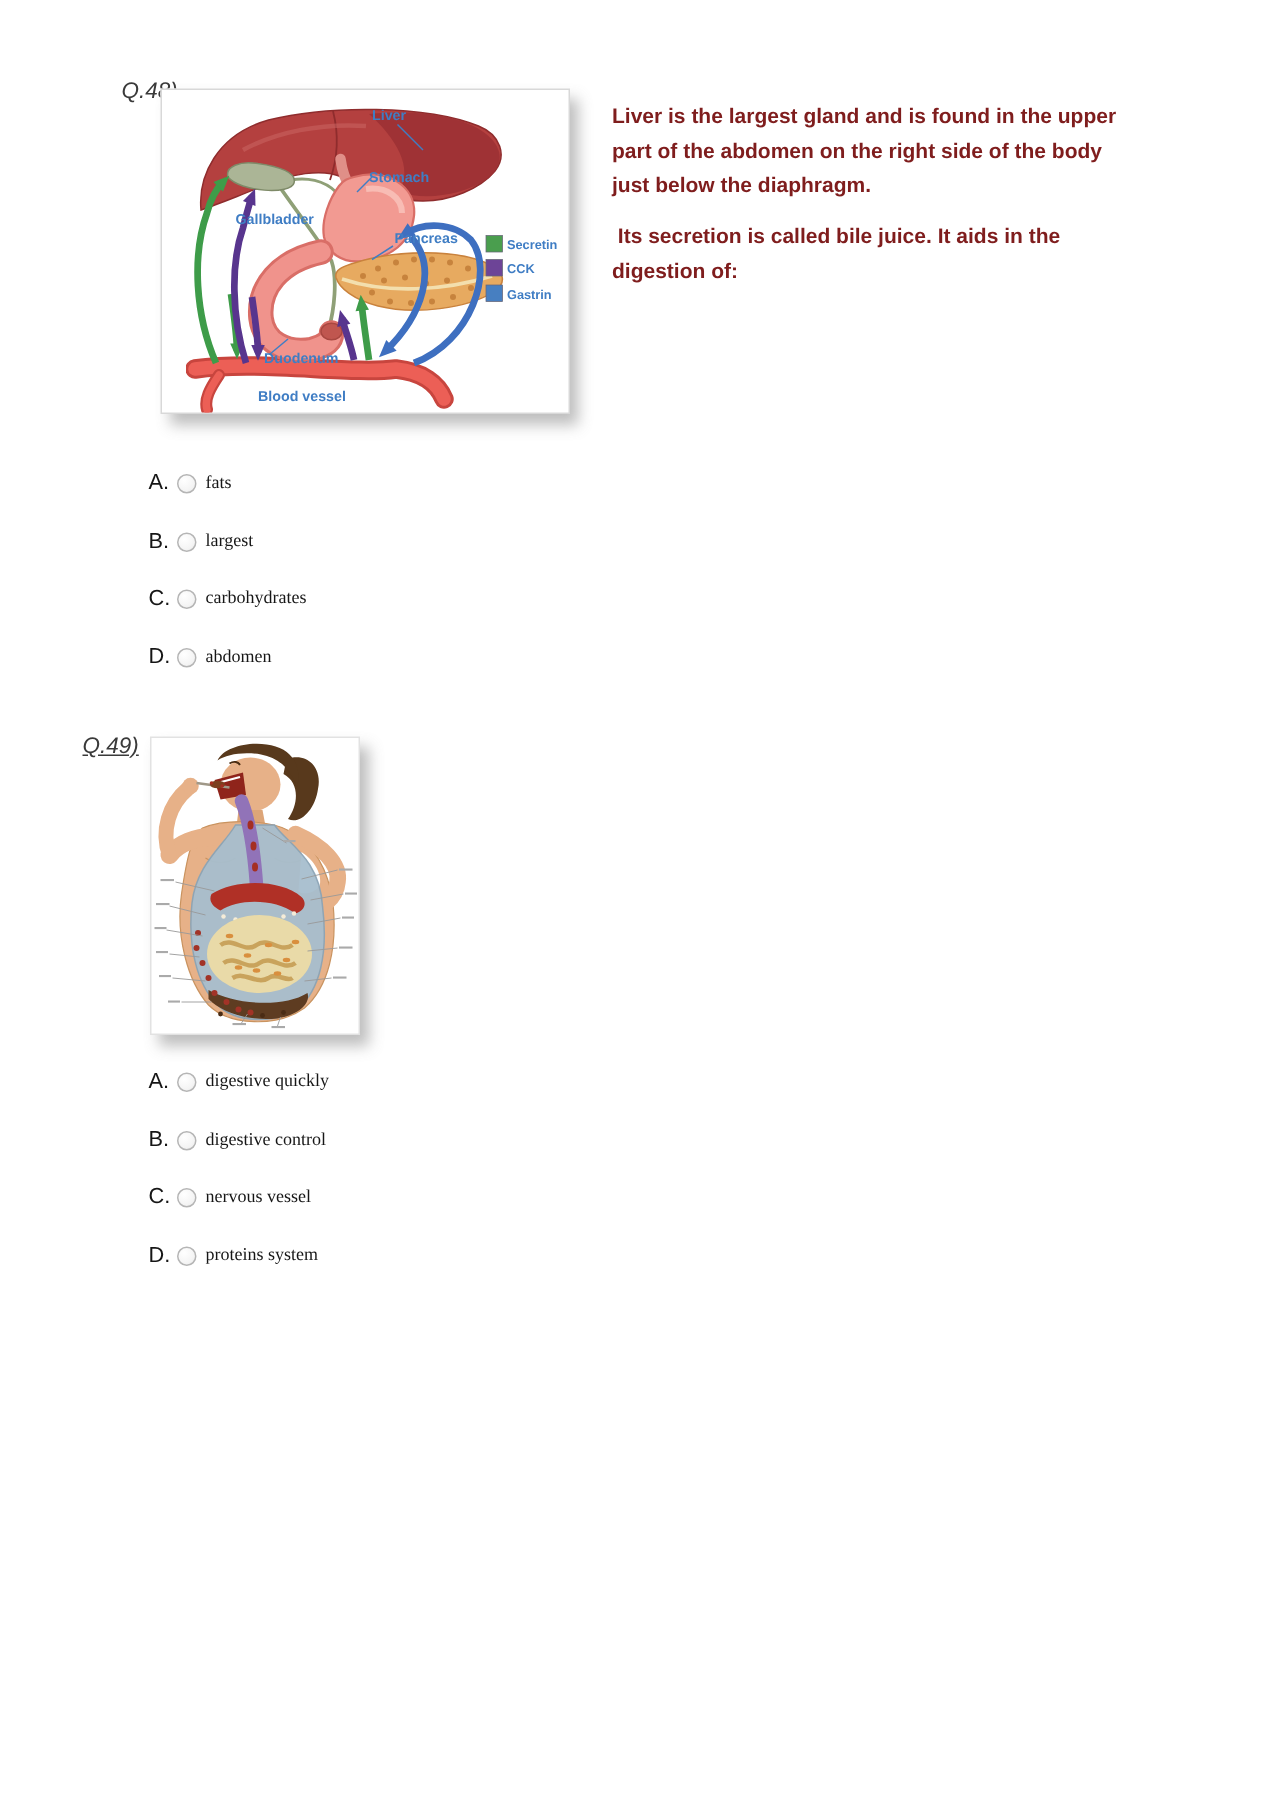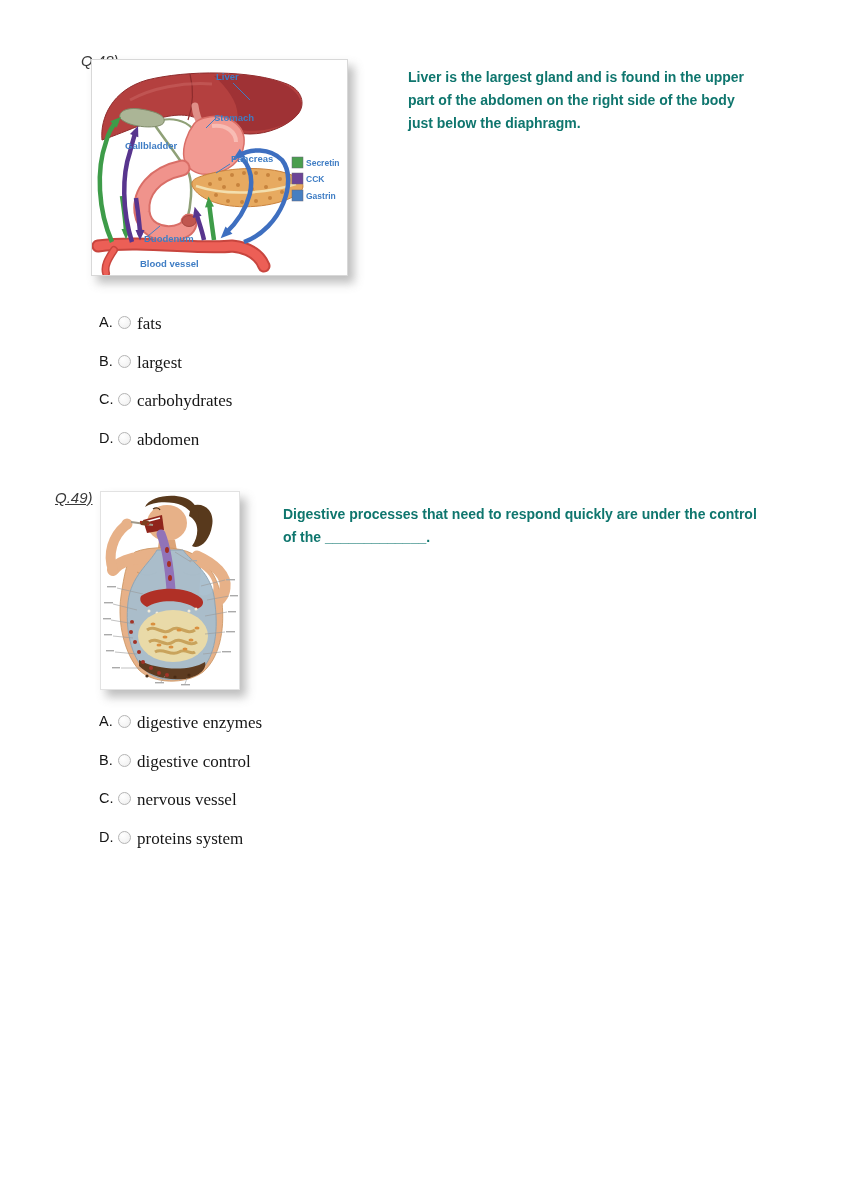--- a/index.html
+++ b/index.html
@@ -1,42 +1,42 @@
 <!DOCTYPE html>
 <html><head>
 <meta charset="utf-8">
 <style>
   html,body{margin:0;padding:0;background:#ffffff;}
   .page{position:relative;width:848px;height:1200px;background:#ffffff;overflow:hidden;
         font-family:"Liberation Sans",sans-serif;}
   .qnum{position:absolute;font-style:italic;font-size:15px;color:#3a3a3a;
         font-family:"Liberation Sans",sans-serif;}
-  .qtext{position:absolute;font-weight:bold;font-size:14px;line-height:23px;color:#0f766e;
+  .qtext{position:absolute;font-weight:bold;font-size:14px;line-height:23px;color:#7f1d1d;
          white-space:pre-line;font-family:"Liberation Sans",sans-serif;}
   .figure{position:absolute;background:#ffffff;border:1px solid #d8d8d8;
           box-shadow:6px 7px 9px rgba(110,110,110,0.45);}
   .figure svg{display:block;width:100%;height:100%;}
   .opts{position:absolute;width:260px;}
   .opt-row{position:absolute;left:0;width:240px;height:18px;}
   .opt-letter{position:absolute;left:0;top:0;font-size:14.5px;color:#161616;}
   .opt-radio{position:absolute;left:19px;top:2px;width:11px;height:11px;border:1px solid #b5b5b5;
              border-radius:50%;cursor:pointer;
              background:radial-gradient(circle at 35% 30%, #ffffff 0%, #f4f4f4 65%, #e7e7e7 100%);}
-  .opt-label{position:absolute;left:38px;top:0;font-size:17px;color:#161616;white-space:nowrap;
+  .opt-label{position:absolute;left:38px;top:0;font-size:12px;color:#161616;white-space:nowrap;
              font-family:"Liberation Serif","DejaVu Serif",serif;cursor:pointer;}
   .diagram-label{font-family:"Liberation Sans",sans-serif;font-weight:bold;fill:#3f7dc4;}
 </style>
 </head>
 <body>
 
 <div class="page">
 
   <div class="qnum" style="left:60px;top:52px;margin-left:21px;">Q.48)</div>
 
-  <div class="figure" style="left:91px;top:59px;width:255px;height:215px;">
+  <div class="figure" style="left:107px;top:59px;width:255px;height:215px;padding-left:16px;">
     <svg viewBox="0 0 255 215">
       <defs>
         <marker id="mkg" markerUnits="userSpaceOnUse" markerWidth="13" markerHeight="13" refX="6.5" refY="6.5" orient="auto">
           <path d="M1.5,2 L12,6.5 L1.5,11 Z" fill="#3e9c49"></path>
           </marker>
         <marker id="mkp" markerUnits="userSpaceOnUse" markerWidth="13" markerHeight="13" refX="6.5" refY="6.5" orient="auto">
           <path d="M1.5,2 L12,6.5 L1.5,11 Z" fill="#58358e"></path>
           </marker>
         <marker id="mkb" markerUnits="userSpaceOnUse" markerWidth="14" markerHeight="14" refX="7" refY="7" orient="auto">
           <path d="M1.5,2 L13,7 L1.5,12 Z" fill="#3e6fc0"></path>
@@ -137,20 +137,22 @@
         <text x="214" y="122">CCK</text>
         <rect x="200" y="130" width="11" height="11" stroke="#667" stroke-width="0.5" fill="#477fc1"></rect>
         <text x="214" y="139">Gastrin</text>
       </g>
     </svg>
   </div>
 
   <div class="qtext" style="left:408px;top:66px;width:400px;">Liver is the largest gland and is found in the upper
 part of the abdomen on the right side of the body
 just below the diaphragm.</div>
+  <div class="qtext" style="left:408px;top:146px;width:400px;">&nbsp;Its secretion is called bile juice. It aids in the
+digestion of:</div>
 
   <div class="opts" style="left:99px;top:314px;height:140px;">
     <div class="opt-row" style="top:0px;">
       <span class="opt-letter">A.</span>
       <span class="opt-radio" role="radio" aria-checked="false"></span>
       <span class="opt-label">fats</span>
     </div>
     <div class="opt-row" style="top:39px;">
       <span class="opt-letter">B.</span>
       <span class="opt-radio" role="radio" aria-checked="false"></span>
@@ -270,28 +272,26 @@
             <rect x="125" y="139" width="9" height="1.4"></rect>
           <rect x="121" y="159" width="9" height="1.4"></rect>
             <rect x="88" y="68" width="8" height="1.4"></rect>
           <rect x="54" y="190" width="9" height="1.4"></rect>
             <rect x="80" y="192" width="9" height="1.4"></rect>
         </g>
       </g>
     </svg>
   </div>
 
-  <div class="qtext" style="left:283px;top:503px;width:545px;">Digestive processes that need to respond quickly are under the control
-of the _____________.</div>
 
   <div class="opts" style="left:99px;top:713px;height:140px;">
     <div class="opt-row" style="top:0px;">
       <span class="opt-letter">A.</span>
       <span class="opt-radio" role="radio" aria-checked="false"></span>
-      <span class="opt-label">digestive enzymes</span>
+      <span class="opt-label">digestive quickly</span>
     </div>
     <div class="opt-row" style="top:39px;">
       <span class="opt-letter">B.</span>
       <span class="opt-radio" role="radio" aria-checked="false"></span>
       <span class="opt-label">digestive control</span>
     </div>
     <div class="opt-row" style="top:77px;">
       <span class="opt-letter">C.</span>
       <span class="opt-radio" role="radio" aria-checked="false"></span>
       <span class="opt-label">nervous vessel</span>

